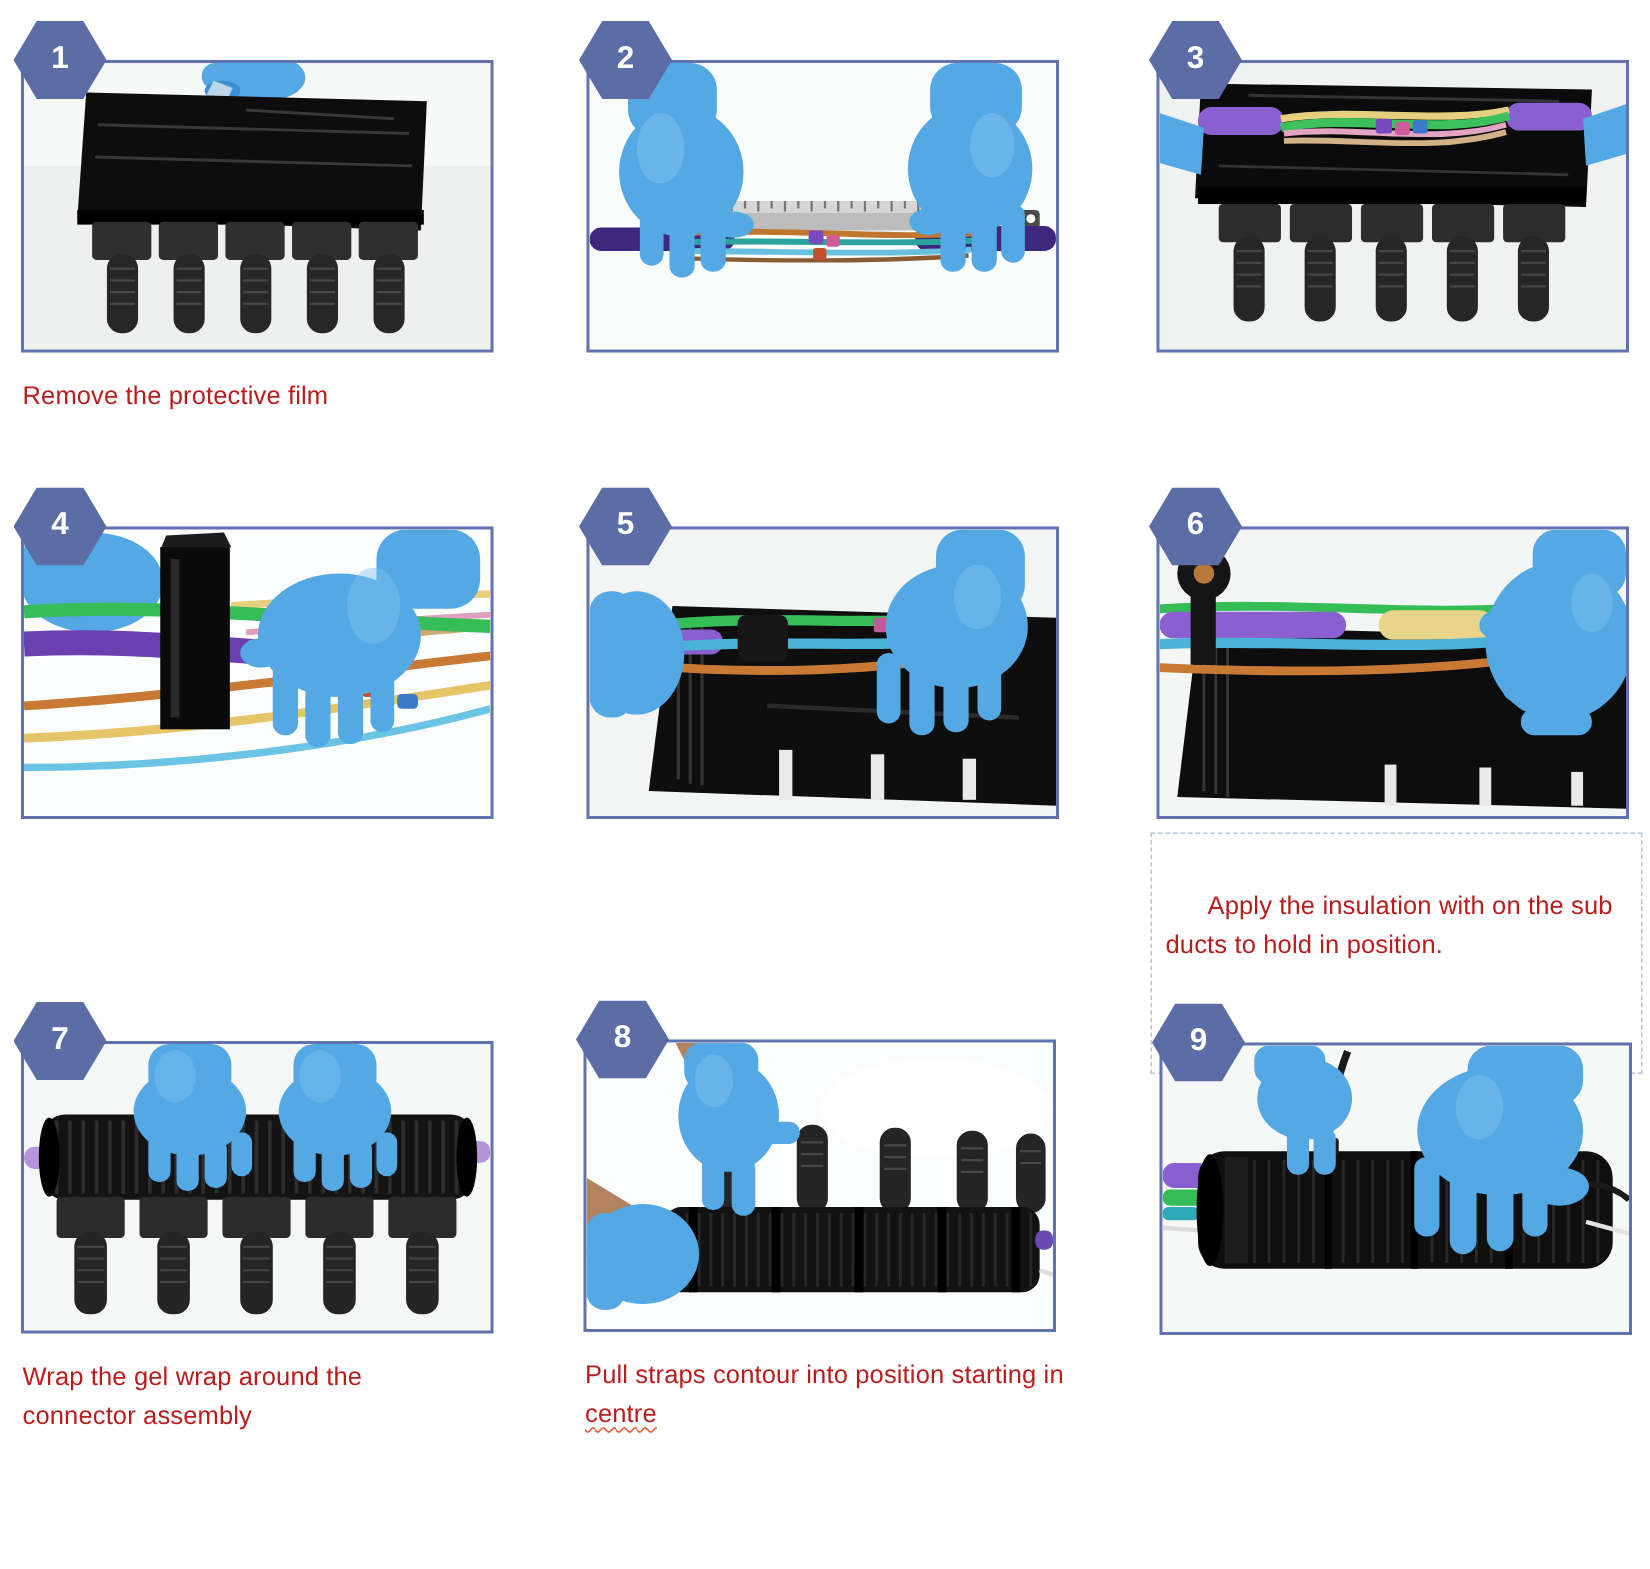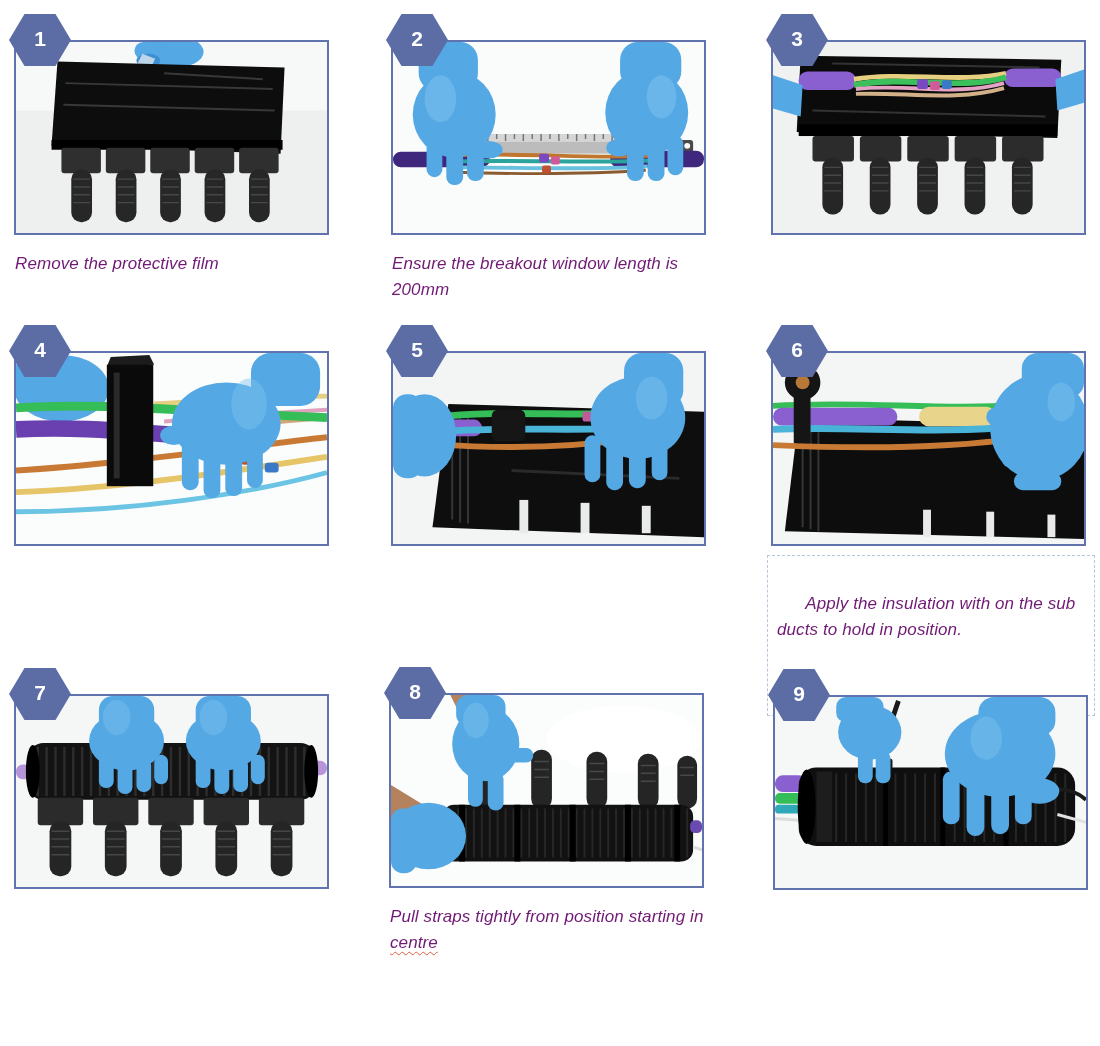--- a/index.html
+++ b/index.html
@@ -22,22 +22,22 @@
   }
   .badge-num{color:#ffffff;font-size:21px;font-weight:700;transform:translateY(-1px);}
 
   .photo{
     position:relative;width:315px;height:195px;box-sizing:border-box;
     border:2px solid #6073ae;background:#f1f2f2;overflow:hidden;
   }
   .ill{display:block;width:100%;height:100%;}
 
   .caption{
-    margin:16px 0 0 1px;font-size:17px;line-height:26px;color:#701a75;
-    letter-spacing:0.1px;white-space:pre;font-style:italic;
+    margin:16px 0 0 1px;font-size:17px;line-height:26px;color:#b91c1c;
+    letter-spacing:0.1px;white-space:pre;
   }
   .caption-box{
     border:1px dashed #b7c6d8;width:328px;box-sizing:border-box;
     margin:9px 0 0 -4px;padding:9px 8px 46px 9px;
   }
   .misspell{
     text-decoration-line:underline;text-decoration-style:wavy;
     text-decoration-color:#df5f3d;text-decoration-thickness:1px;
     text-underline-offset:3px;
   }
@@ -116,22 +116,20 @@
             <rect x="230" y="0" width="62" height="48" rx="18"></rect>
             <ellipse cx="257" cy="72" rx="42" ry="44"></ellipse>
             <rect x="237" y="98" width="17" height="44" rx="8"></rect>
             <rect x="258" y="100" width="17" height="42" rx="8"></rect>
             <rect x="278" y="96" width="16" height="40" rx="8"></rect>
             <ellipse cx="229" cy="108" rx="13" ry="9"></ellipse>
           </g>
         <ellipse cx="272" cy="56" rx="15" ry="22" fill="#7fc3ef" opacity="0.5"></ellipse>
       </svg>
     </div>
-    <p class="caption">Ensure the breakout window length is
-200mm</p>
   </div>
 
   <div class="card" id="c3">
     <div class="badge">
       <span class="badge-num">3</span>
     </div>
     <div class="photo">
       <svg class="ill" viewBox="0 0 315 195" preserveAspectRatio="none">
         <rect width="315" height="195" fill="#f0f1f1"></rect>
         <polygon points="28,14 292,18 288,98 24,92" fill="#0b0b0b"></polygon>
@@ -318,20 +316,22 @@
             <ellipse cx="210" cy="46" rx="38" ry="30"></ellipse>
             <rect x="182" y="60" width="15" height="34" rx="7"></rect>
             <rect x="201" y="64" width="15" height="36" rx="7"></rect>
             <rect x="220" y="64" width="15" height="34" rx="7"></rect>
             <rect x="238" y="60" width="14" height="30" rx="7"></rect>
           </g>
         <ellipse cx="102" cy="22" rx="14" ry="18" fill="#7fc3ef" opacity="0.4"></ellipse>
           <ellipse cx="200" cy="22" rx="14" ry="18" fill="#7fc3ef" opacity="0.4"></ellipse>
       </svg>
     </div>
+    <p class="caption">Wrap the gel wrap around the
+connector assembly</p>
   </div>
 
   <div class="card" id="c8">
     <div class="badge">
       <span class="badge-num">8</span>
     </div>
     <div class="photo">
       <svg class="ill" viewBox="0 0 315 195" preserveAspectRatio="none">
         <rect width="315" height="195" fill="#fbfcfc"></rect>
         <ellipse cx="235" cy="45" rx="78" ry="34" fill="#ffffff"></ellipse>
@@ -357,21 +357,21 @@
         <g fill="#54a8e4">
             <rect x="66" y="0" width="50" height="32" rx="12"></rect>
             <ellipse cx="96" cy="50" rx="34" ry="38"></ellipse>
             <rect x="78" y="76" width="15" height="38" rx="7"></rect>
             <rect x="98" y="78" width="16" height="40" rx="8"></rect>
             <rect x="112" y="54" width="32" height="15" rx="7"></rect>
           </g>
         <ellipse cx="86" cy="26" rx="13" ry="18" fill="#7fc3ef" opacity="0.45"></ellipse>
       </svg>
     </div>
-    <p class="caption"><span>Pull straps tightly from position starting in
+    <p class="caption"><span>Pull straps contour into position starting in
 </span><span class="misspell">centre</span></p>
   </div>
 
   <div class="card" id="c9">
     <div class="badge">
       <span class="badge-num">9</span>
     </div>
     <div class="photo">
       <svg class="ill" viewBox="0 0 315 195" preserveAspectRatio="none">
         <rect width="315" height="195" fill="#f6f7f7"></rect>

